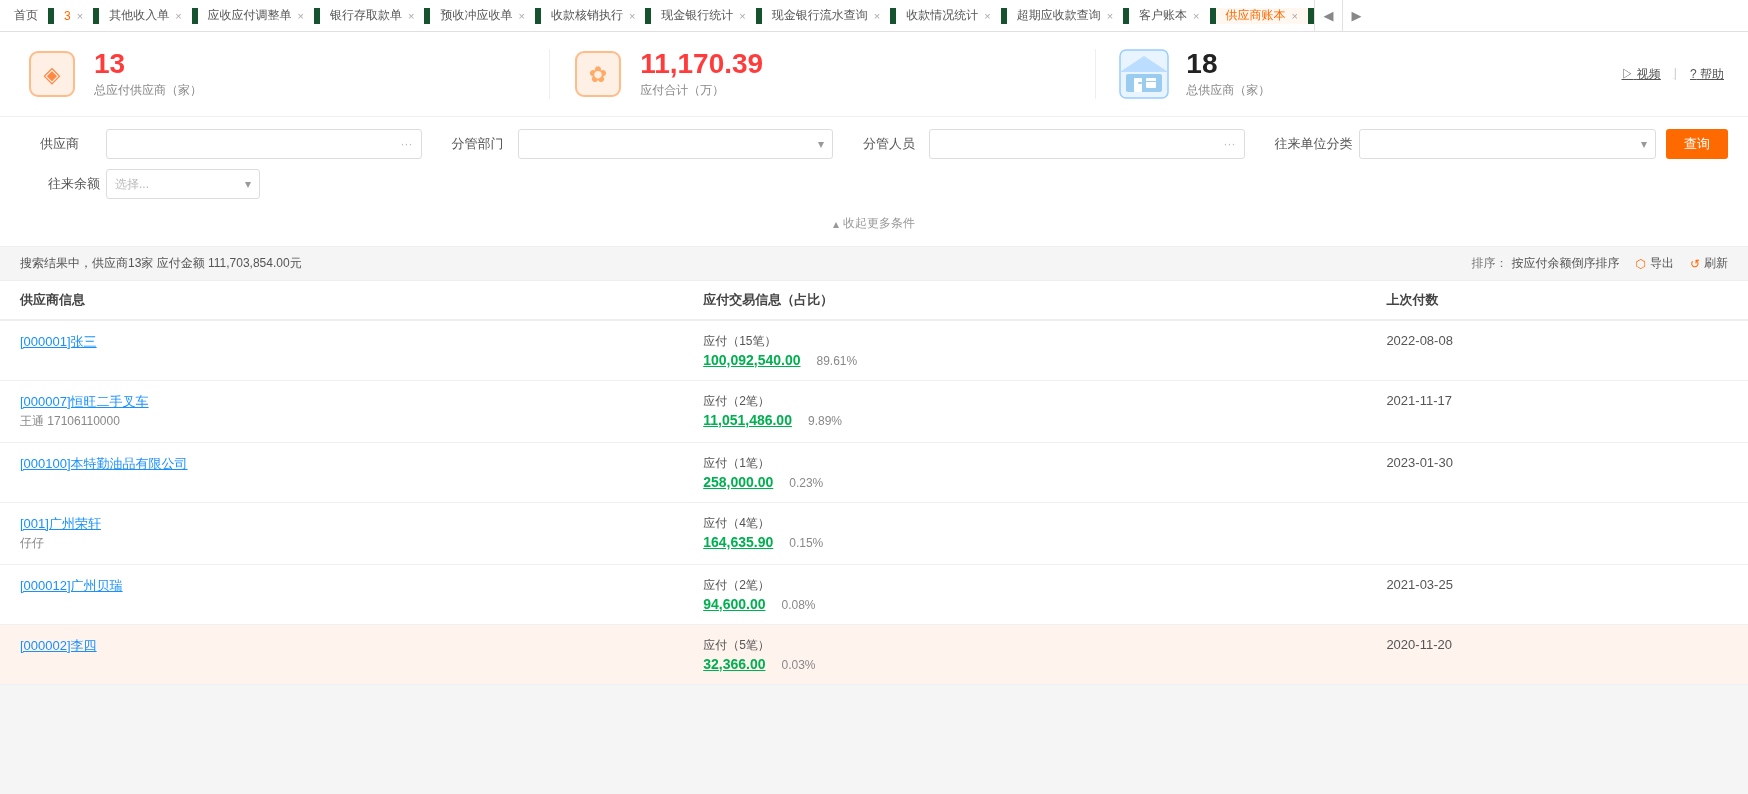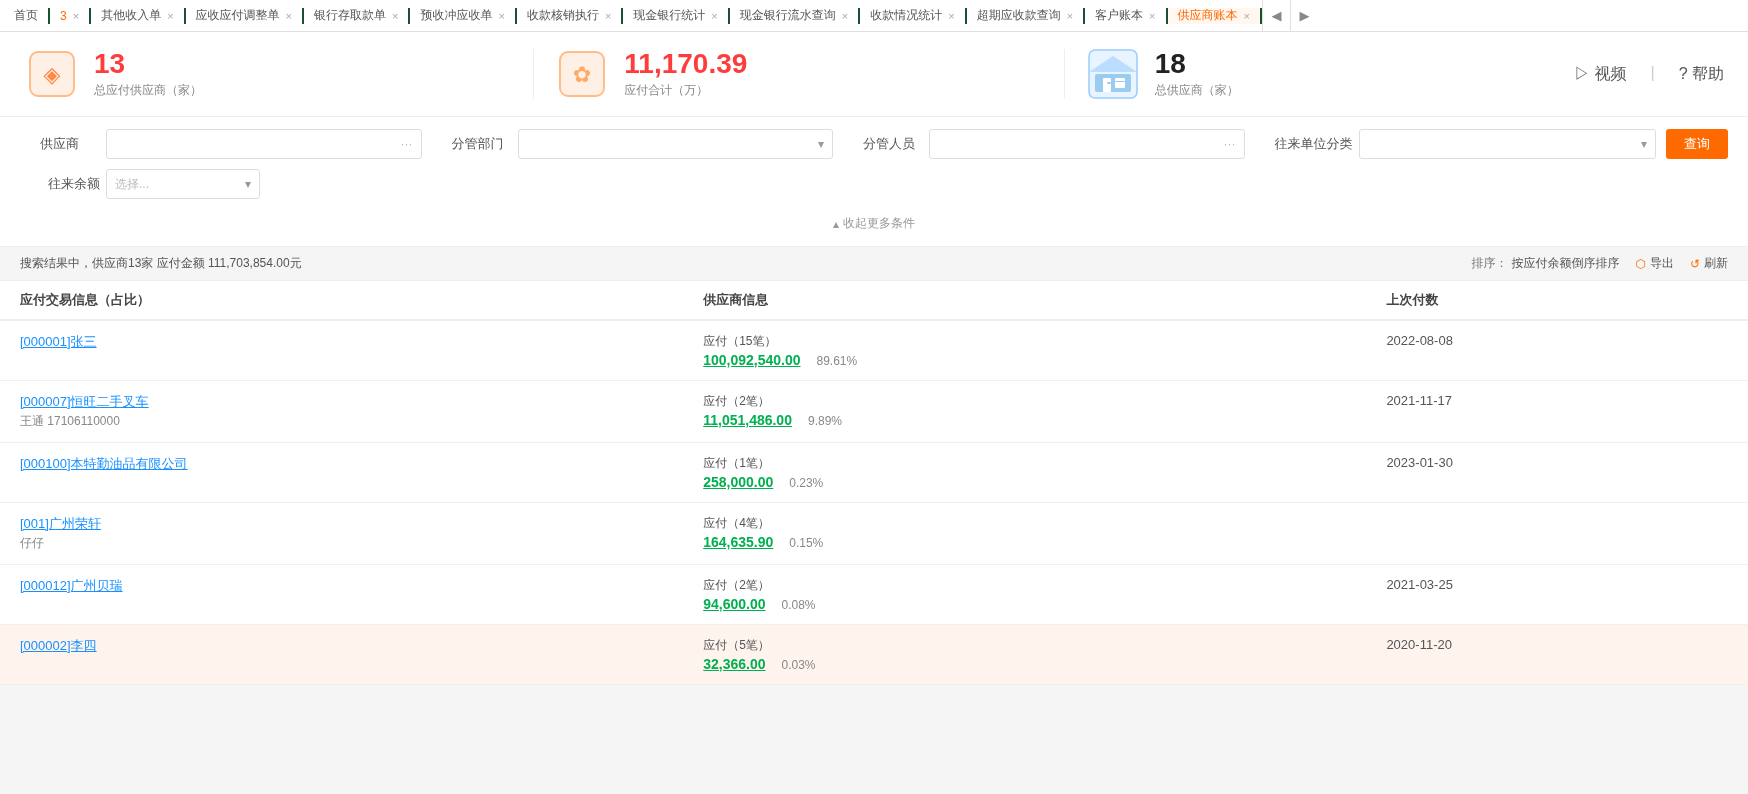--- a/index.html
+++ b/index.html
@@ -7,39 +7,39 @@
 
     
     .top-nav {
       display: flex; align-items: center; background: #fff;
       border-bottom: 1px solid #e0e0e0; height: 32px; padding: 0 4px;
       overflow: hidden;
     }
     .nav-tab {
       display: inline-flex; align-items: center; padding: 3px 10px; height: 16px;
       font-size: 12px; color: #555; cursor: pointer; white-space: nowrap;
-      border-right: 2px solid #14532d; position: relative;
+      border-right: 6px solid #14532d; position: relative;
     }
     .nav-tab.active { color: #ff6a00; background: #fff7f0; }
     .nav-tab .close-icon { margin-left: 6px; color: #aaa; font-size: 11px; cursor: pointer; }
     .nav-arrow { width: 28px; height: 32px; display: flex; align-items: center; justify-content: center; cursor: pointer; color: #888; border-left: 1px solid #e0e0e0; }
 
     
     .summary-bar {
       display: flex; align-items: center; background: #fff;
       padding: 14px 24px; border-bottom: 1px solid #eee; gap: 0;
     }
     .summary-item {
       display: flex; align-items: center; gap: 14px; flex: 1; padding-right: 20px;
     }
     .summary-icon { width: 56px; height: 56px; display: flex; align-items: center; justify-content: center; }
     .summary-text .number { font-size: 28px; font-weight: 700; color: #ff3c3c; line-height: 1; }
     .summary-text .label { font-size: 12px; color: #888; margin-top: 4px; }
     .summary-divider { width: 1px; background: #eee; height: 50px; margin: 0 20px; }
-    .help-links { margin-left: auto; display: flex; gap: 24px; font-size: 16px; color: #555; white-space: nowrap; }
+    .help-links { margin-left: auto; display: flex; gap: 13px; font-size: 12px; color: #555; white-space: nowrap; text-decoration: underline; }
     .help-links span { cursor: pointer; color: #555; }
 
     
     .filter-bar {
       background: #fff; padding: 12px 20px 4px 20px; border-bottom: 1px solid #eee;
     }
     .filter-row { display: flex; align-items: center; gap: 10px; margin-bottom: 10px; }
     .filter-item { display: flex; align-items: center; gap: 6px; flex: 1; min-width: 0; margin-left: 20px; }
     .filter-label { font-size: 13px; color: #555; white-space: nowrap; min-width: 60px; }
     .filter-input {
@@ -265,22 +265,22 @@
     </div>
     <div class="action-btn">
       <span style="color:#ff6a00;">↺</span>
       <span>刷新</span>
     </div>
   </div>
 </div>
 
 <div class="data-table">
   <div class="table-header">
+    <div>供应商信息</div>
     <div>应付交易信息（占比）</div>
-    <div>供应商信息</div>
     <div>上次付数</div>
   </div>
 
   <div class="table-row">
     <div>
       <div class="supplier-name">[000001]张三</div>
     </div>
     <div>
       <div class="tx-label">应付（15笔）</div>
       <div class="tx-row">

